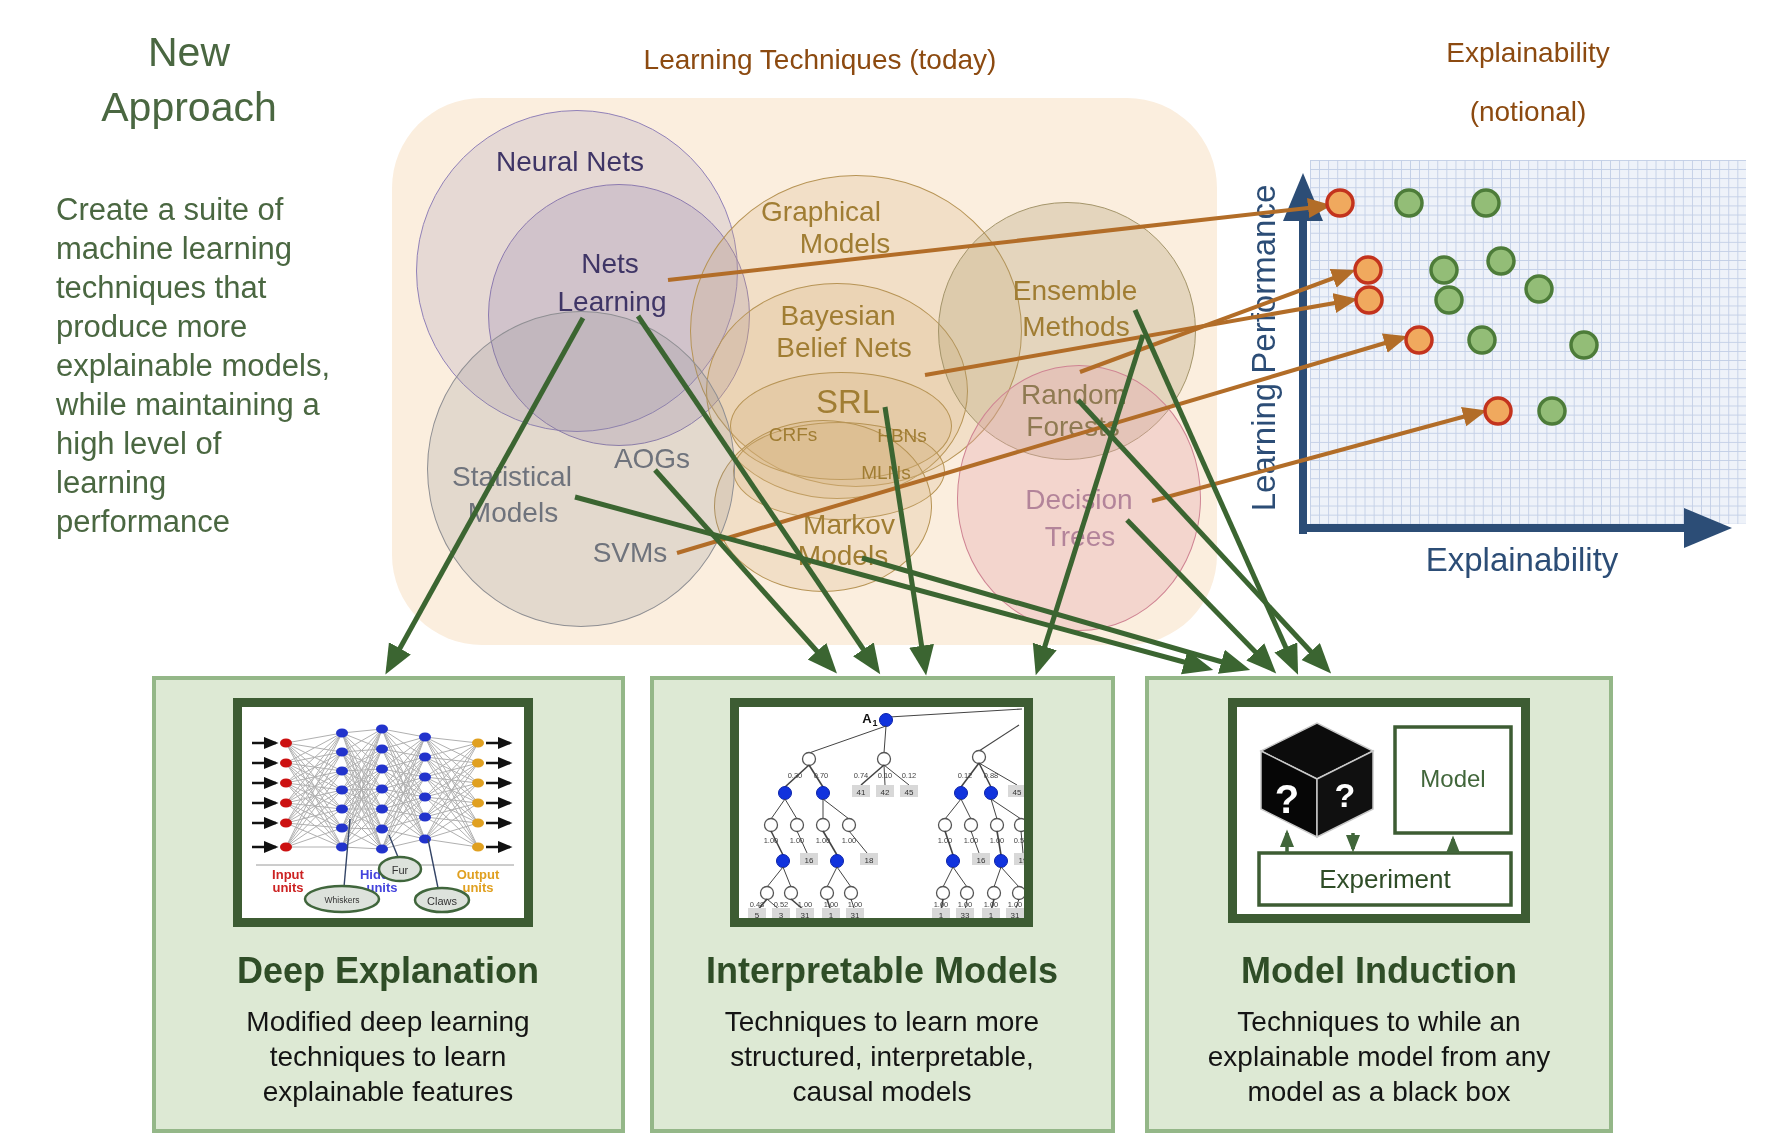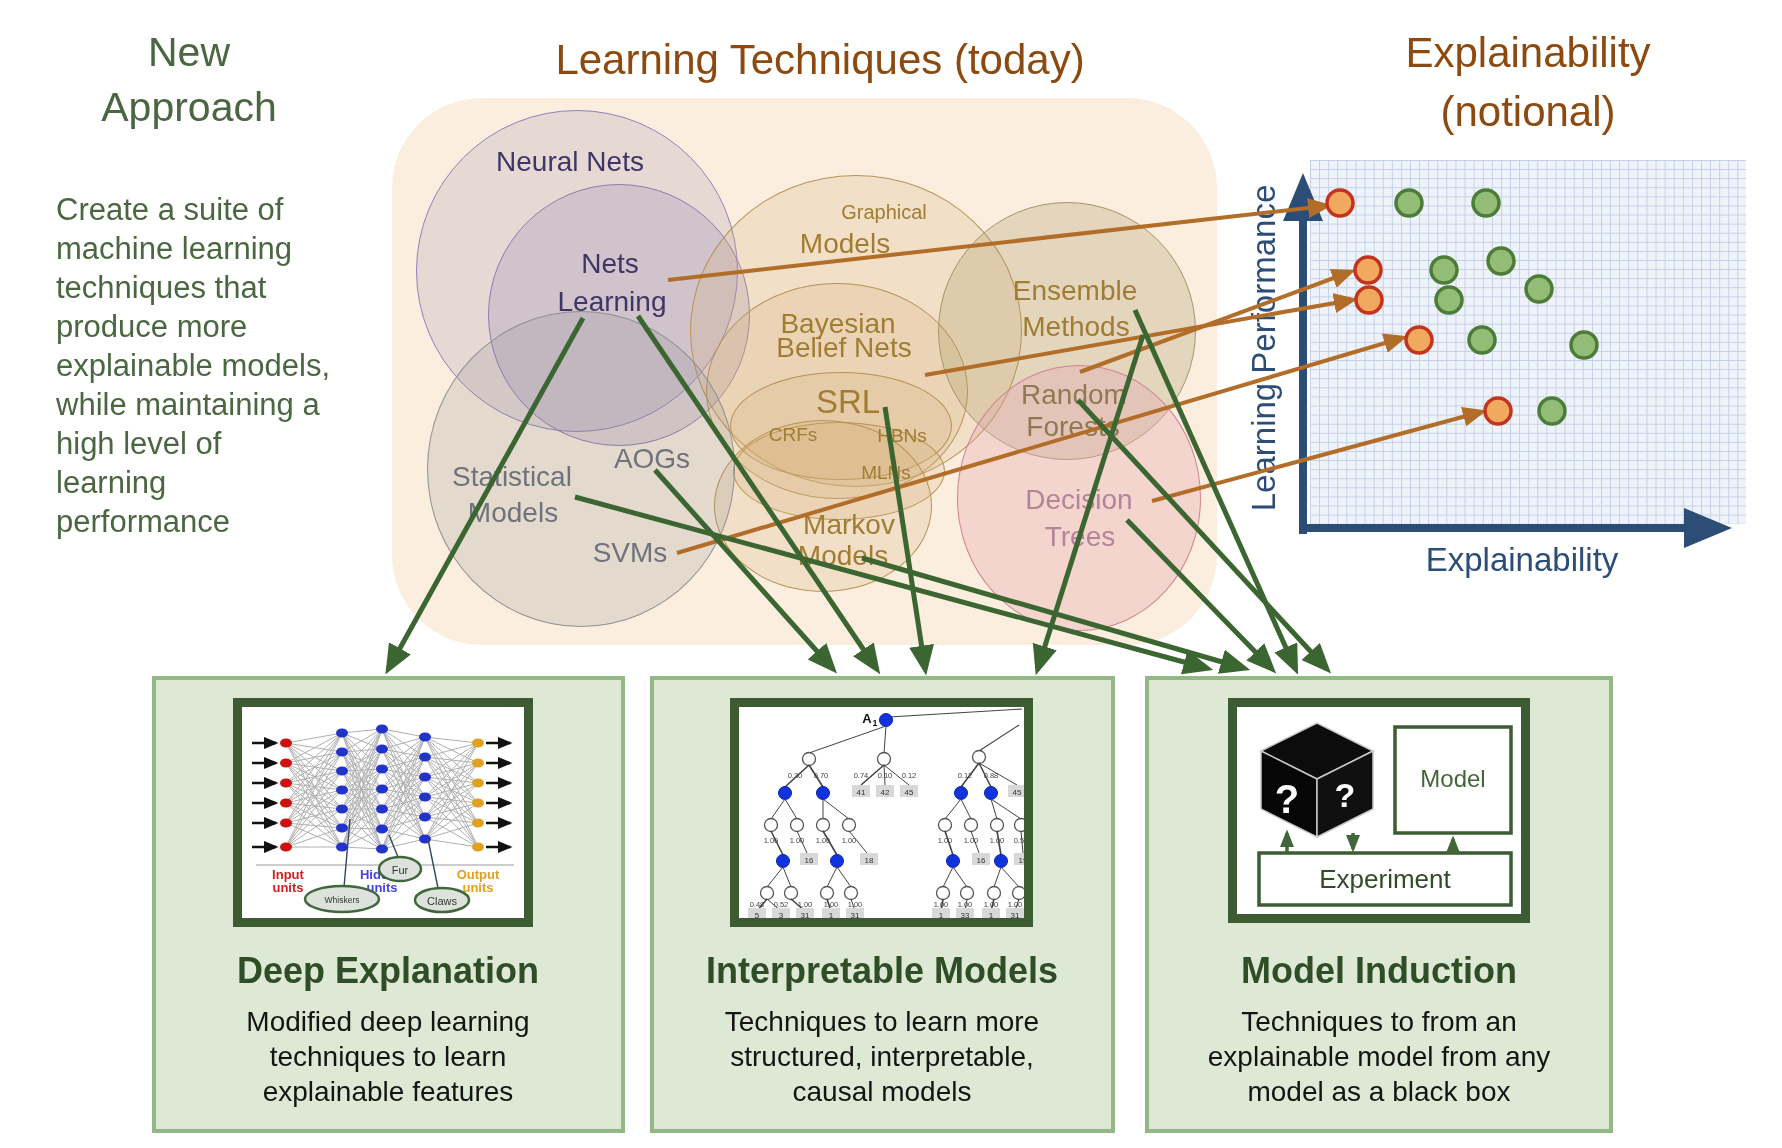--- a/index.html
+++ b/index.html
@@ -3,21 +3,21 @@
 <meta charset="utf-8">
 <style>
   html,body{margin:0;padding:0;background:#fff;}
   #canvas{position:relative;width:1782px;height:1148px;background:#ffffff;overflow:hidden;
           font-family:"Liberation Sans","DejaVu Sans",sans-serif;}
   .abs{position:absolute;}
   .ctr{transform:translate(-50%,-50%);white-space:nowrap;}
 
   
   .h-green{color:#4a6741;font-size:41px;line-height:55px;text-align:center;}
-  .h-brown{color:#8c4a10;font-size:42px;line-height:58px;text-align:center;}
+  .h-brown{color:#8c4a10;font-size:28px;line-height:58px;text-align:center;}
   #intro{color:#4a6741;font-size:31px;line-height:39px;text-align:left;}
 
   
   #peach{left:392px;top:98px;width:825px;height:547px;background:#fbeede;border-radius:90px;}
   .ell{border-radius:50%;}
   .ell.purple{border:1.5px solid #9181b8;background:rgba(150,135,176,0.20);}
   .ell.purple2{border:1.5px solid #8d7bb0;background:rgba(148,132,175,0.25);}
   .ell.grayc{border:1.5px solid #8f8f93;background:rgba(135,135,140,0.20);}
   .ell.tan{border:1.5px solid #b79455;background:rgba(208,174,120,0.22);}
   .ell.olive{border:1.5px solid #a4956a;background:rgba(168,152,104,0.28);}
@@ -78,23 +78,23 @@
   <div class="abs ell tan" style="left:730px;top:372px;width:220px;height:106px;"></div>
   <div class="abs ell tan" style="left:733px;top:422px;width:210px;height:96px;"></div>
   <div class="abs ell tan" style="left:714px;top:420px;width:216px;height:170px;"></div>
   <div class="abs ell olive" style="left:938px;top:202px;width:256px;height:256px;"></div>
   <div class="abs ell pink" style="left:957px;top:365px;width:242px;height:264px;"></div>
   <div class="abs ell grayc" style="left:427px;top:311px;width:306px;height:314px;"></div>
   <div id="venn-labels" class="abs" style="left:0;top:0;">
       <span class="vl purple" style="left: 570px; top: 162px; font-size: 28px;">Neural Nets</span>
       <span class="vl purple" style="left: 610px; top: 264px; font-size: 28px;">Nets</span>
       <span class="vl purple" style="left: 612px; top: 302px; font-size: 28px;">Learning</span>
-      <span class="vl tan" style="left: 884px; top: 212px; font-size: 20px;">Graphical</span>
+      <span class="vl tan" style="left: 821px; top: 212px; font-size: 28px;">Graphical</span>
       <span class="vl tan" style="left: 845px; top: 244px; font-size: 28px;">Models</span>
-      <span class="vl tan" style="left: 838px; top: 316px; font-size: 28px; margin-top: 8px;">Bayesian</span>
+      <span class="vl tan" style="left: 838px; top: 316px; font-size: 28px;">Bayesian</span>
       <span class="vl tan" style="left: 844px; top: 348px; font-size: 28px;">Belief Nets</span>
       <span class="vl tan" style="left: 848px; top: 402px; font-size: 33px;">SRL</span>
       <span class="vl tan" style="left: 793px; top: 435px; font-size: 19px;">CRFs</span>
       <span class="vl tan" style="left: 902px; top: 436px; font-size: 19px;">HBNs</span>
       <span class="vl tan" style="left: 846px; top: 473px; font-size: 19px; margin-left: 40px;">MLNs</span>
       <span class="vl tan" style="left: 849px; top: 525px; font-size: 28px;">Markov</span>
       <span class="vl tan" style="left: 843px; top: 556px; font-size: 28px;">Models</span>
       <span class="vl gray" style="left: 512px; top: 477px; font-size: 28px;">Statistical</span>
       <span class="vl gray" style="left: 513px; top: 513px; font-size: 28px;">Models</span>
       <span class="vl gray" style="left: 652px; top: 459px; font-size: 28px;">AOGs</span>
@@ -519,21 +519,21 @@
   <div class="btitle" style="left:388px;top:971px;">Deep Explanation</div>
   <div class="btitle" style="left:882px;top:971px;">Interpretable Models</div>
   <div class="btitle" style="left:1379px;top:971px;">Model Induction</div>
 
   <div class="bline" style="left:388px;top:1022px;">Modified deep learning</div>
   <div class="bline" style="left:388px;top:1057px;">techniques to learn</div>
   <div class="bline" style="left:388px;top:1092px;">explainable features</div>
   <div class="bline" style="left:882px;top:1022px;">Techniques to learn more</div>
   <div class="bline" style="left:882px;top:1057px;">structured, interpretable,</div>
   <div class="bline" style="left:882px;top:1092px;">causal models</div>
-  <div class="bline" style="left:1379px;top:1022px;">Techniques to from an</div>
+  <div class="bline" style="left:1379px;top:1022px;">Techniques to while an</div>
   <div class="bline" style="left:1379px;top:1057px;">explainable model from any</div>
   <div class="bline" style="left:1379px;top:1092px;">model as a black box</div>
 
   <svg id="overlay" class="abs" style="left:0;top:0;pointer-events:none;" width="1782" height="1148">
     <defs>
       <marker id="mNavy" markerWidth="8" markerHeight="8" refX="4.5" refY="2.5" orient="auto">
           <path d="M0,0 L6,2.5 L0,5 z" fill="#2c4d76"></path>
         </marker>
       <marker id="mBrown" markerWidth="8" markerHeight="8" refX="4.5" refY="2.5" orient="auto">
           <path d="M0,0 L6,2.5 L0,5 z" fill="#b26d28"></path>

